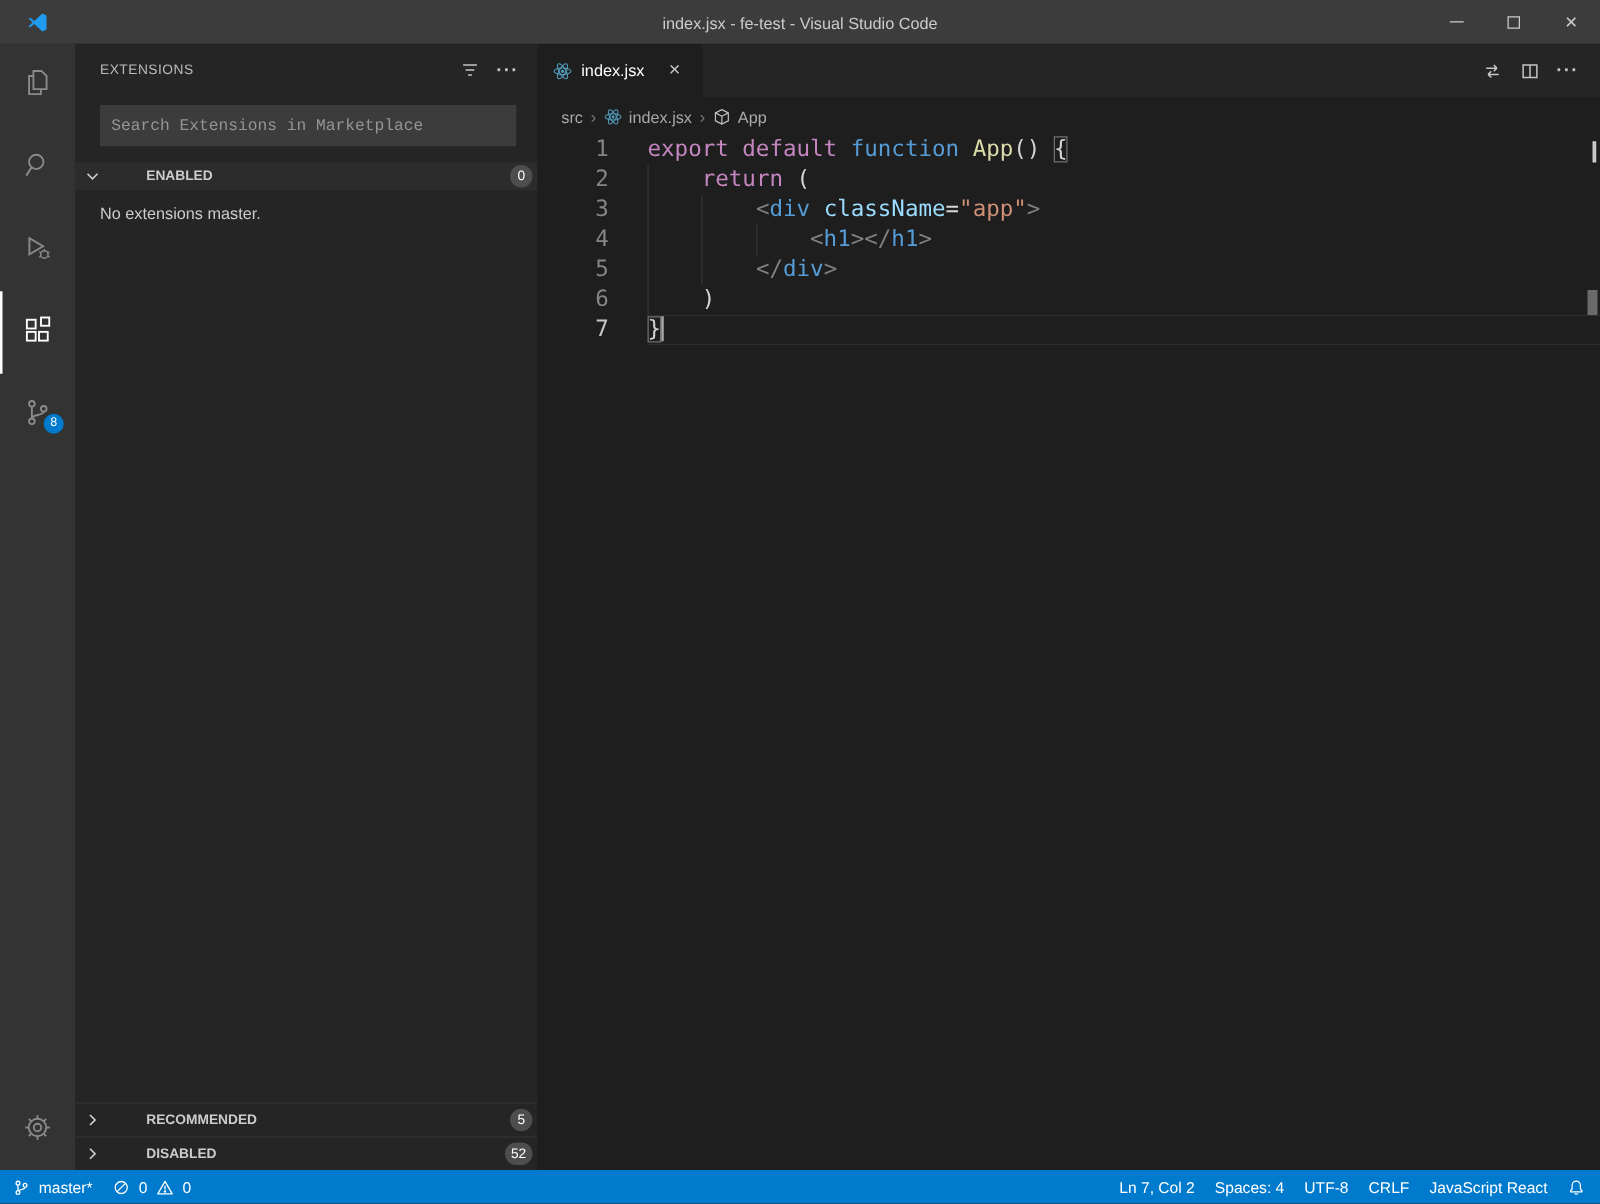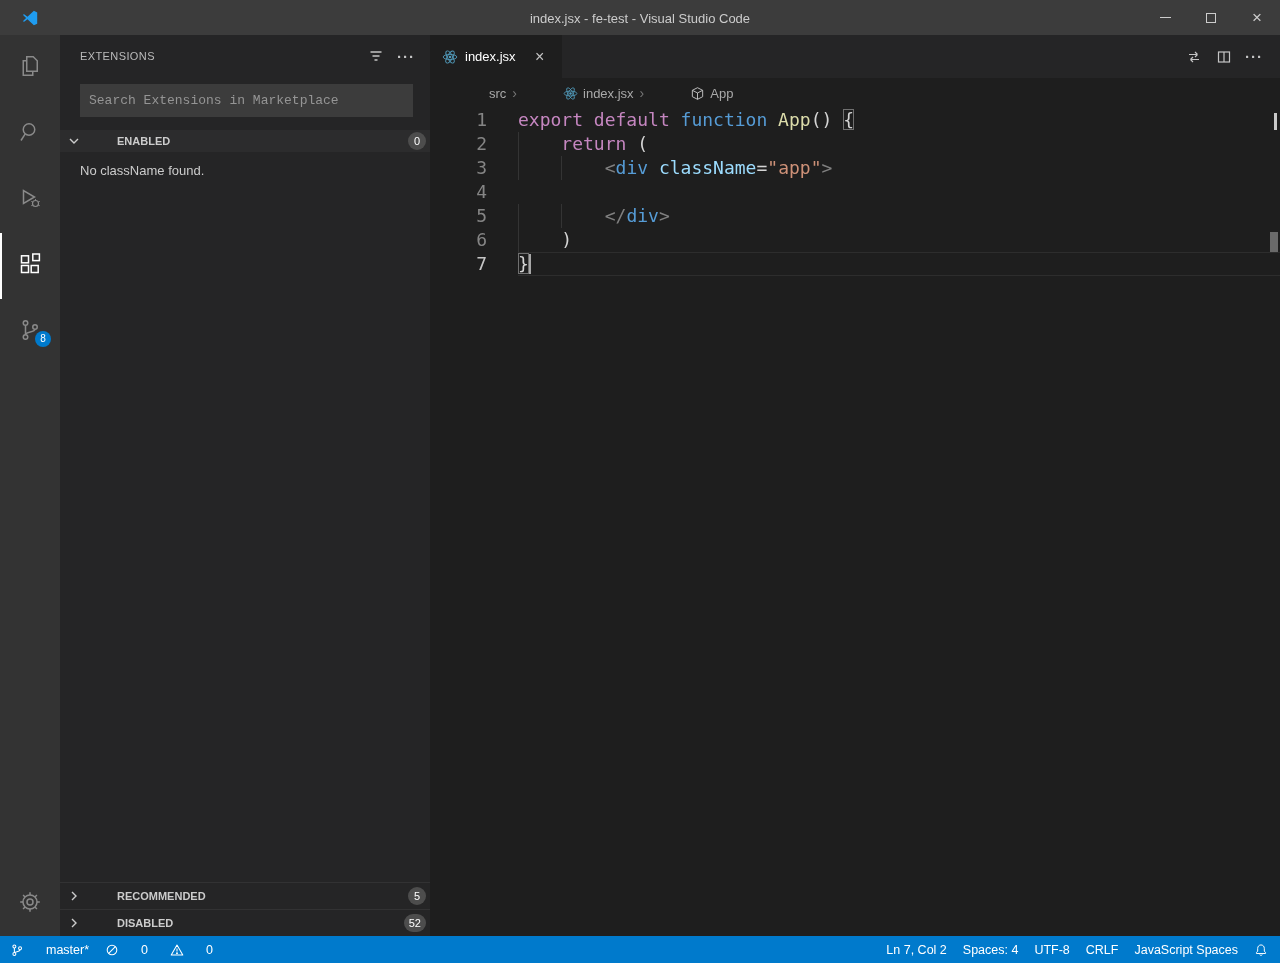--- a/index.html
+++ b/index.html
@@ -53,21 +53,21 @@
   .tab { display:flex; align-items:center; background:var(--editor_bg,#1e1e1e); padding:0 12px; cursor:pointer; }
   .tab-icon { width:16px; height:16px; margin-right:7px; flex:none; }
   .tab-label { font-size:13px; color:#ffffff; white-space:nowrap; }
   .tab-close { width:20px; height:20px; margin-left:14px; display:flex; align-items:center; justify-content:center; color:#c5c5c5; font-size:16px; border-radius:4px; }
   .tab-spacer { flex:1; }
   .editor-actions { display:flex; align-items:center; padding-right:12px; }
   .ea-icon { width:28px; height:28px; display:flex; align-items:center; justify-content:center; color:#c5c5c5; margin-left:2px; border-radius:4px; cursor:pointer; }
   .ea-icon svg { width:16px; height:16px; }
 
   .breadcrumbs { height:30px; display:flex; align-items:center; padding-left:19px; font-size:13px; color:#a9a9a9; flex:none; }
-  .bc-item { display:flex; align-items:center; cursor:pointer;margin-left:40px; }
+  .bc-item { display:flex; align-items:center; cursor:pointer; }
   .bc-sep { color:#767676; margin:0 6px; font-size:14px; }
   .bc-icon { width:15px; height:15px; margin-right:5px; }
 
   .code-area { flex:1; position:relative; overflow:hidden; font-family:"DejaVu Sans Mono", monospace; }
   .code-line { display:flex; height:24px; }
   .gutter { width:88px; flex:none; text-align:right; padding-right:31px; color:#858585; font-size:18px; line-height:24px; }
   .gutter.current { color:#c6c6c6; }
   .code-text { flex:1; position:relative; white-space:pre; font-size:18px; line-height:24px; color:var(--text,#d4d4d4); }
   .code-text.current { box-shadow:inset 0 1px 0 rgba(255,255,255,0.07), inset 0 -1px 0 rgba(255,255,255,0.07); }
   .iguide { position:absolute; top:0; bottom:0; width:1px; background:rgba(255,255,255,0.10); }
@@ -80,21 +80,21 @@
   .tok-attr { color:var(--attribute,#9cdcfe); }
   .tok-str  { color:var(--string,#ce9178); }
   .tok-match { color:var(--text,#d4d4d4); outline:1px solid rgba(140,140,140,0.75); outline-offset:-1px; }
   .cursor { display:inline-block; width:2px; height:20px; background:#a8a8a8; vertical-align:-4px; }
   .overview-ruler { position:absolute; top:0; right:0; bottom:0; width:14px; }
   .ov-mark-1 { position:absolute; top:5px; right:3px; width:3px; height:17px; background:#c9c9c9; }
   .ov-mark-2 { position:absolute; top:124px; right:2px; width:8px; height:20px; background:#6a6a6a; }
 
   
   .statusbar { height:27px; background:var(--accent,#007acc); color:#ffffff; display:flex; align-items:stretch; font-size:12.5px; flex:none; }
-  .st-item { display:flex; align-items:center; gap:22px; padding:0 8px; cursor:pointer; white-space:nowrap; }
+  .st-item { display:flex; align-items:center; gap:7px; padding:0 8px; cursor:pointer; white-space:nowrap; }
   .st-item svg { width:14px; height:14px; }
   .st-left { display:flex; }
   .st-left .st-item:first-child { padding-left:10px; }
   .st-right { margin-left:auto; display:flex; }
   .st-right .st-item:last-child { padding-right:12px; }
 </style>
 </head>
 <body>
 
 <div class="window">
@@ -184,21 +184,21 @@
         <input type="text" placeholder="Search Extensions in Marketplace" style="">
       </div>
 
       <div class="sb-section-header first">
         <svg viewBox="0 0 16 16" fill="none" stroke="#cccccc" stroke-width="1.4">
             <path d="M4 6l4 4 4-4"></path>
           </svg>
         <span class="sb-section-label">ENABLED</span>
         <span class="sb-badge">0</span>
       </div>
-      <div class="sb-empty">No className found.</div>
+      <div class="sb-empty">No extensions master.</div>
 
       <div class="sb-bottom">
         <div class="sb-section-header">
           <svg viewBox="0 0 16 16" fill="none" stroke="#cccccc" stroke-width="1.4">
               <path d="M6 4l4 4-4 4"></path>
             </svg>
           <span class="sb-section-label">RECOMMENDED</span>
           <span class="sb-badge">5</span>
         </div>
         <div class="sb-section-header">
@@ -283,20 +283,21 @@
             <div class="code-line">
               <div class="gutter">2</div>
               <div class="code-text"><span class="iguide" style="left: 0ch;"></span><span class="tok-pl">    </span><span class="tok-kw">return</span><span class="tok-pl"> (</span></div>
             </div>
             <div class="code-line">
               <div class="gutter">3</div>
               <div class="code-text"><span class="iguide" style="left: 0ch;"></span><span class="iguide" style="left: 4ch;"></span><span class="tok-pl">        </span><span class="tok-ab">&lt;</span><span class="tok-tag">div</span><span class="tok-pl"> </span><span class="tok-attr">className</span><span class="tok-pl">=</span><span class="tok-str">"app"</span><span class="tok-ab">&gt;</span></div>
             </div>
             <div class="code-line">
               <div class="gutter">4</div>
+              <div class="code-text"><span class="iguide" style="left: 0ch;"></span><span class="iguide" style="left: 4ch;"></span><span class="iguide" style="left: 8ch;"></span><span class="tok-pl">            </span><span class="tok-ab">&lt;</span><span class="tok-tag">h1</span><span class="tok-ab">&gt;&lt;/</span><span class="tok-tag">h1</span><span class="tok-ab">&gt;</span></div>
             </div>
             <div class="code-line">
               <div class="gutter">5</div>
               <div class="code-text"><span class="iguide" style="left: 0ch;"></span><span class="iguide" style="left: 4ch;"></span><span class="tok-pl">        </span><span class="tok-ab">&lt;/</span><span class="tok-tag">div</span><span class="tok-ab">&gt;</span></div>
             </div>
             <div class="code-line">
               <div class="gutter">6</div>
               <div class="code-text"><span class="iguide" style="left: 0ch;"></span><span class="tok-pl">    </span><span class="tok-pl">)</span></div>
             </div>
             <div class="code-line">
@@ -344,21 +345,21 @@
       <div class="st-item">
           <span>Spaces: 4</span>
         </div>
       <div class="st-item">
           <span>UTF-8</span>
         </div>
       <div class="st-item">
           <span>CRLF</span>
         </div>
       <div class="st-item">
-          <span>JavaScript Spaces</span>
+          <span>JavaScript React</span>
         </div>
       <div class="st-item">
         <svg viewBox="0 0 16 16" fill="none" stroke="#ffffff" stroke-width="1.1">
             <path d="M8 2.2c-2.2 0-3.8 1.7-3.8 3.9v3.2L2.8 11v1h10.4v-1l-1.4-1.7V6.1c0-2.2-1.6-3.9-3.8-3.9z"></path>
             <path d="M6.6 13.2a1.5 1.5 0 0 0 2.8 0"></path>
           </svg>
       </div>
     </div>
   </div>
 </div>

